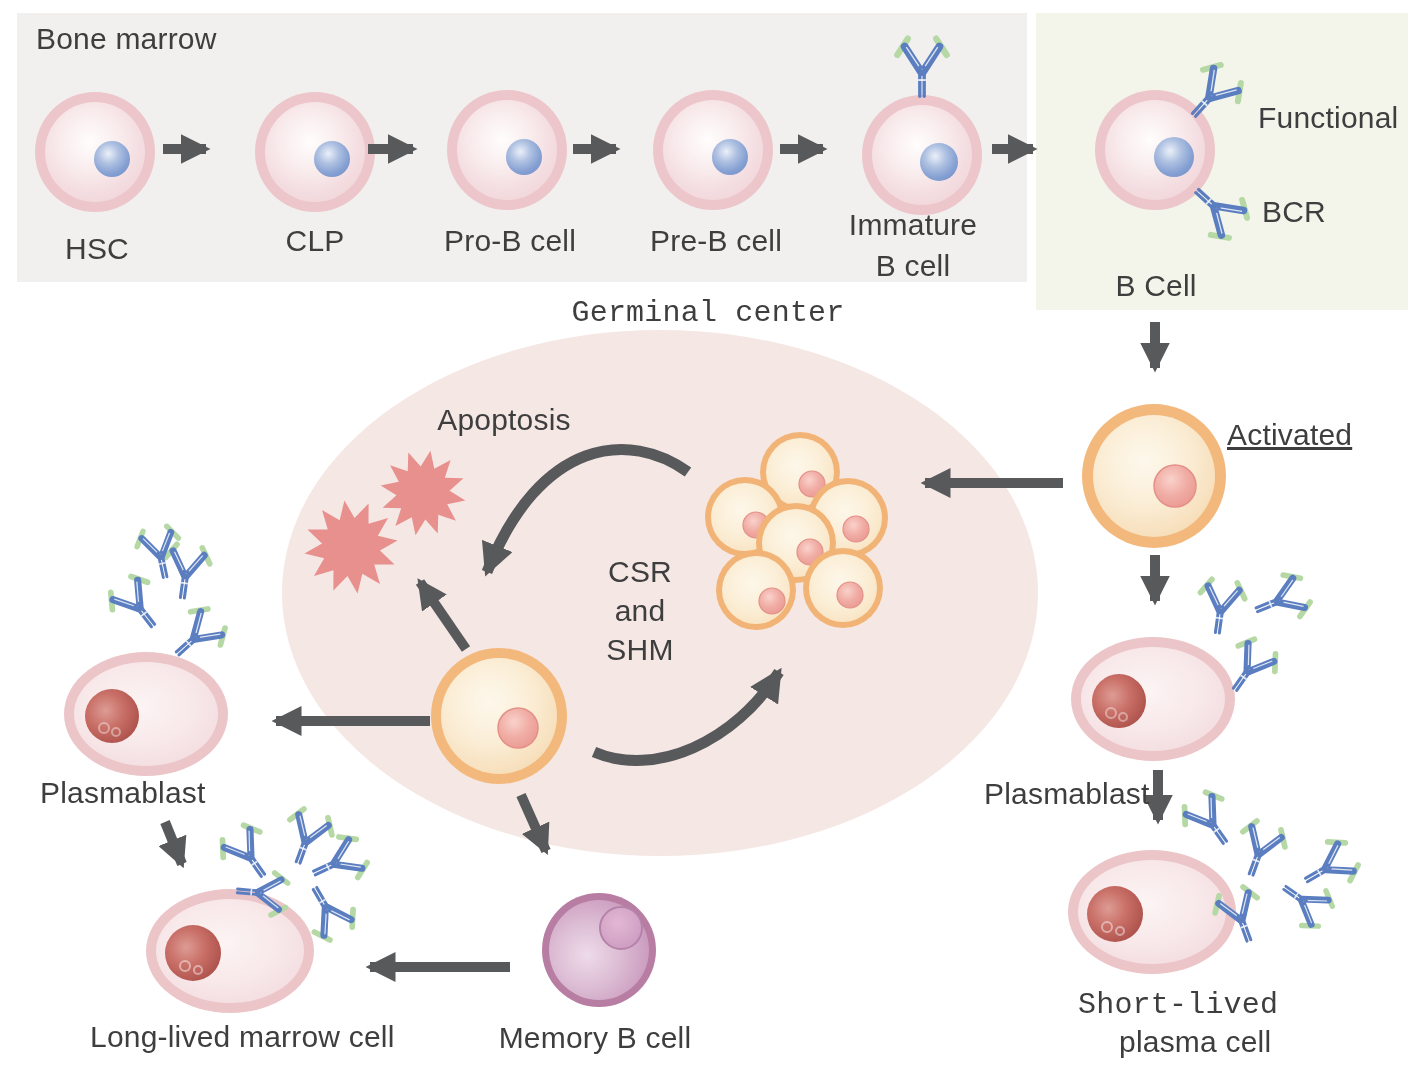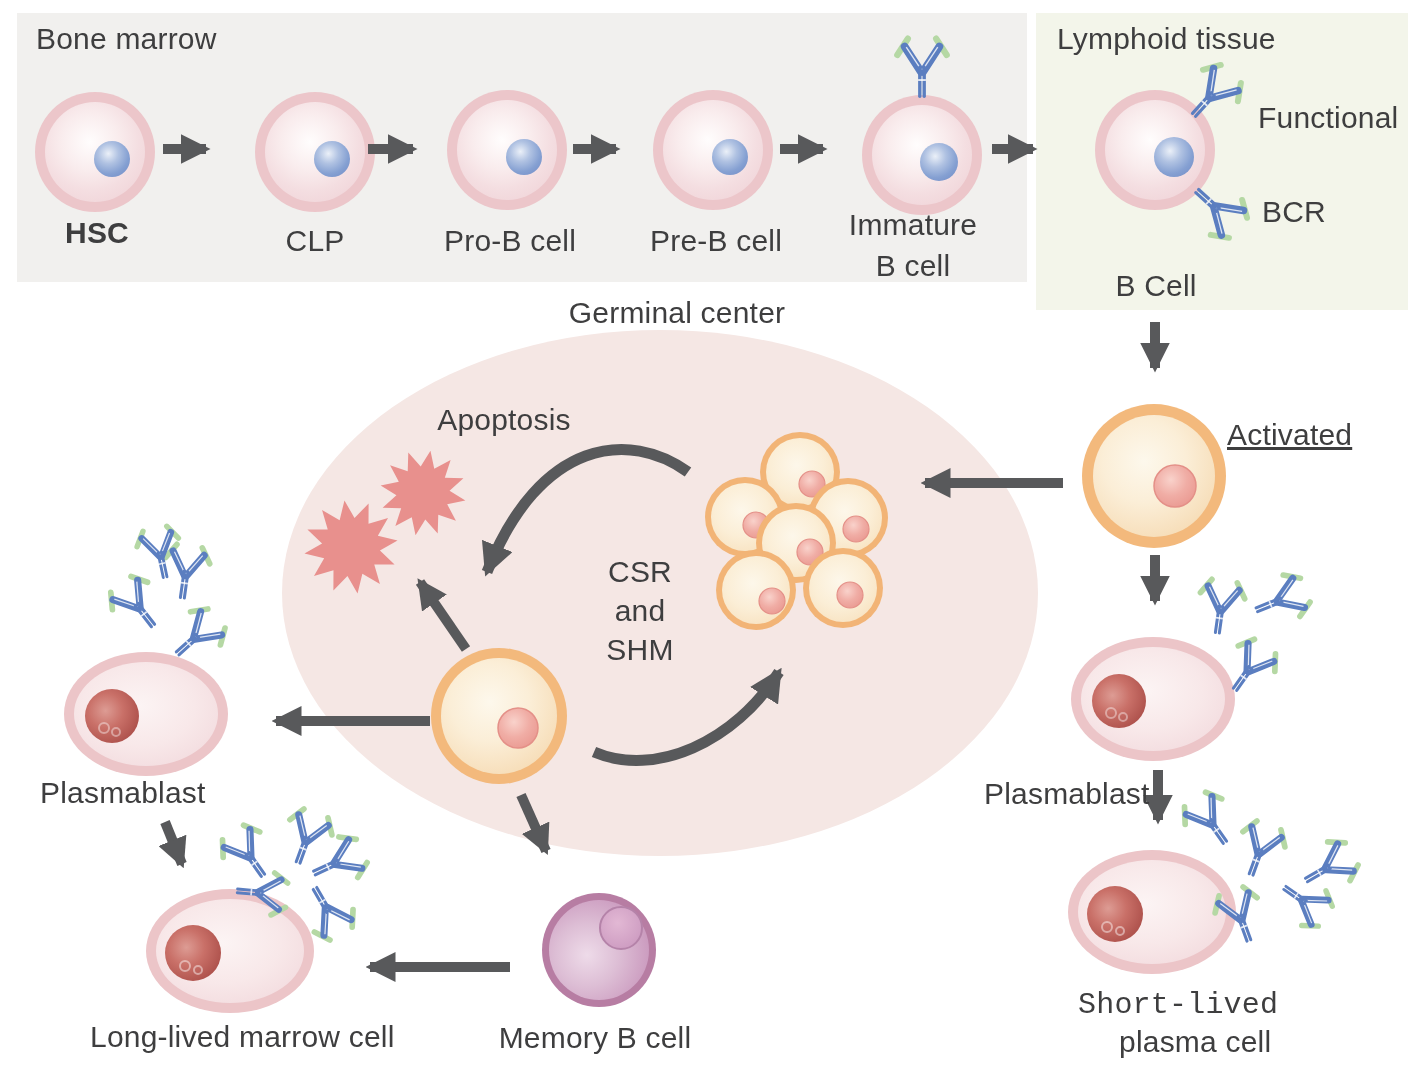--- a/index.html
+++ b/index.html
@@ -257,35 +257,34 @@
 
     <use href="#antibody" transform="translate(1210,821) rotate(-35) scale(.95) translate(-30,-32)"></use>
     <use href="#antibody" transform="translate(1260,850) rotate(20) scale(.95) translate(-30,-32)"></use>
     <use href="#antibody" transform="translate(1329,867) rotate(60) scale(.95) translate(-30,-32)"></use>
     <use href="#antibody" transform="translate(1240,916) rotate(-20) scale(.95) translate(-30,-32)"></use>
     <use href="#antibody" transform="translate(1305,902) rotate(125) scale(.9) translate(-30,-32)"></use>
   </g>
 </svg>
 
 <div class="lbl big" style="left:36px;top:22px;">Bone marrow</div>
-<div class="lbl big" style="left:1057px;top:22px;">Lymphoid tissue</div>
-
-<div class="lbl center" style="left:97px;top:216px;font-weight:bold;">HSC</div>
+
+<div class="lbl center" style="left:97px;top:232px;">HSC</div>
 <div class="lbl center" style="left:315px;top:224px;">CLP</div>
 <div class="lbl center" style="left:510px;top:224px;">Pro-B cell</div>
 <div class="lbl center" style="left:716px;top:224px;">Pre-B cell</div>
 <div class="lbl center" style="left:913px;top:208px;">Immature</div>
 <div class="lbl center" style="left:913px;top:249px;">B cell</div>
 
 <div class="lbl" style="left:1258px;top:101px;">Functional</div>
 <div class="lbl" style="left:1262px;top:189px;margin-top:6px;">BCR</div>
 <div class="lbl center" style="left:1156px;top:269px;">B Cell</div>
 
 <div class="lbl" style="left:1227px;top:418px;text-decoration:underline;">Activated</div>
-<div class="lbl center" style="left:677px;top:296px;">Germinal center</div>
+<div class="lbl center" style="left:708px;top:296px;font-family:Liberation Mono, monospace;">Germinal center</div>
 <div class="lbl center" style="left:504px;top:403px;">Apoptosis</div>
 
 <div class="lbl center" style="left:640px;top:555px;">CSR</div>
 <div class="lbl center" style="left:640px;top:594px;">and</div>
 <div class="lbl center" style="left:640px;top:633px;">SHM</div>
 
 <div class="lbl" style="left:40px;top:776px;">Plasmablast</div>
 <div class="lbl" style="left:984px;top:777px;">Plasmablast</div>
 <div class="lbl" style="left:90px;top:1020px;">Long-lived marrow cell</div>
 <div class="lbl center" style="left:595px;top:1021px;">Memory B cell</div>

